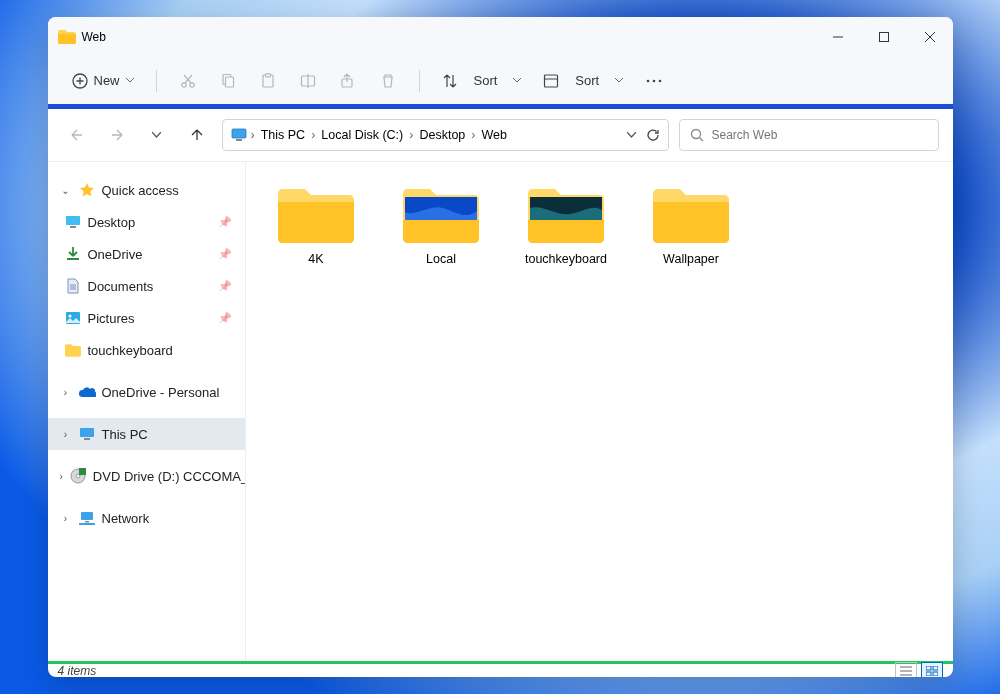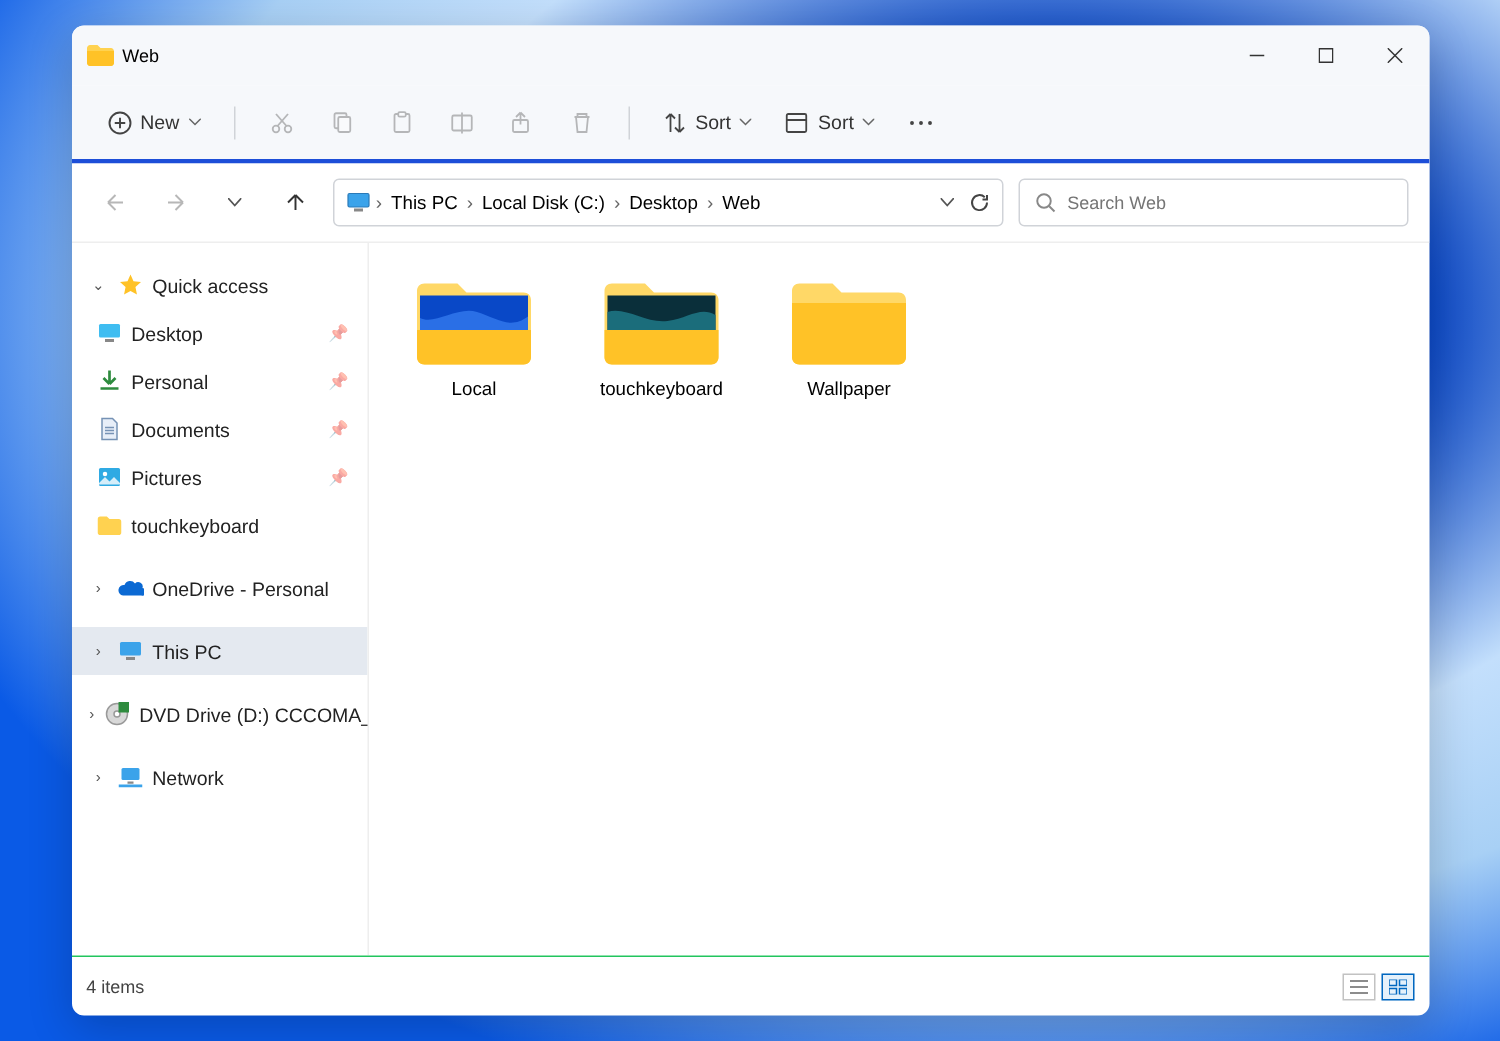--- a/index.html
+++ b/index.html
@@ -24,32 +24,32 @@
 }
 .titlebar-icon { width: 18px; height: 14px; margin-right: 6px; }
 .titlebar-text { font-size: 12px; color: #000; flex: 1; }
 .winbtn { width: 46px; height: 40px; display: flex; align-items: center; justify-content: center; color: #333; }
 .winbtn svg { width: 10px; height: 10px; }
 
 .toolbar {
   height: 52px; display: flex; align-items: center; gap: 2px;
   padding: 0 14px;
   background: #f6f8fb;
-  border-bottom: 3px solid #1d4ed8;
+  border-bottom: 5px solid #1d4ed8;
 }
 .new-btn {
   display: flex; align-items: center; gap: 6px;
   padding: 6px 10px; font-size: 13px; color: #333;
   border-radius: 4px;
 }
 .toolbar-sep { width: 1px; height: 22px; background: #d0d3d8; margin: 0 10px; }
 .tool-btn { width: 38px; height: 36px; display: flex; align-items: center; justify-content: center; border-radius: 4px; }
 .tool-btn.disabled { opacity: 0.4; }
 .sort-btn, .view-btn {
-  display: flex; align-items: center; gap: 6px;
+  display: flex; align-items: center; gap: 16px;
   padding: 6px 10px; font-size: 13px; color: #333; border-radius: 4px;
 }
 
 .addressbar-row {
   height: 52px; display: flex; align-items: center; gap: 10px;
   padding: 0 14px;
   background: #fff;
 }
 .nav-btn { width: 30px; height: 30px; display: flex; align-items: center; justify-content: center; border-radius: 4px; }
 .nav-btn.disabled { opacity: 0.35; }
@@ -89,22 +89,22 @@
   align-content: flex-start;
 }
 .folder-item {
   width: 105px; display: flex; flex-direction: column; align-items: center; gap: 6px;
   padding: 4px;
 }
 .folder-icon-large { width: 80px; height: 62px; position: relative; }
 .folder-label { font-size: 12.5px; text-align: center; color: #000; }
 
 .statusbar {
-  height: 40px; border-top: 1px solid #22c55e; display: flex; align-items: center; padding: 0 10px;
-  font-size: 12px; color: #444;
+  height: 16px; border-top: 3px solid #22c55e; display: flex; align-items: center; padding: 0 10px;
+  font-size: 12px; color: #444; font-style: italic;
 }
 .status-right { margin-left: auto; display: flex; gap: 4px; }
 .viewmode-btn { width: 22px; height: 18px; border: 1px solid #c2c2c2; display: flex; align-items: center; justify-content: center; font-size: 10px; color: #555; }
 .viewmode-btn.active { border-color: #0067c0; background: #e5f1fb; }
 
 svg { display: block; }
 </style>
 </head>
 <body>
 
@@ -289,21 +289,21 @@
           </span>
         <span>Desktop</span>
         <span class="pin-icon">📌</span>
       </div>
       <div class="nav-item indent1">
         <span class="nav-icon">
             <svg viewBox="0 0 16 16" width="16" height="16">
               <path d="M8 1v9m0 0l-4-4m4 4l4-4M2 13h12" fill="none" stroke="#2e8b3e" stroke-width="1.8"></path>
             </svg>
           </span>
-        <span>Personal</span>
+        <span>OneDrive</span>
         <span class="pin-icon">📌</span>
       </div>
       <div class="nav-item indent1">
         <span class="nav-icon">
             <svg viewBox="0 0 14 16" width="14" height="16">
               <path d="M2 1h7l3 3v11H2z" fill="#e7eef8" stroke="#7692b5" stroke-width="1"></path>
               <line x1="4" y1="7" x2="10" y2="7" stroke="#7692b5"></line>
               <line x1="4" y1="9" x2="10" y2="9" stroke="#7692b5"></line>
               <line x1="4" y1="11" x2="10" y2="11" stroke="#7692b5"></line>
             </svg>
@@ -371,20 +371,29 @@
               <rect x="2" y="1" width="12" height="8" rx="1" fill="#3ba3ea"></rect>
               <rect x="6" y="10" width="4" height="1.5" fill="#888"></rect>
               <line x1="0" y1="13" x2="16" y2="13" stroke="#3ba3ea" stroke-width="2"></line>
             </svg>
           </span>
         <span>Network</span>
       </div>
     </div>
 
     <div class="content">
+      <div class="folder-item">
+        <div class="folder-icon-large">
+          <svg viewBox="0 0 80 62" width="80" height="62">
+              <path d="M2 10c0-3 2-5 5-5h22l6 6h38c3 0 5 2 5 5v38c0 3-2 5-5 5H7c-3 0-5-2-5-5z" fill="#ffd867"></path>
+              <path d="M2 18h76v36c0 3-2 5-5 5H7c-3 0-5-2-5-5z" fill="#ffc227"></path>
+            </svg>
+        </div>
+        <div class="folder-label">4K</div>
+      </div>
       <div class="folder-item">
         <div class="folder-icon-large">
           <svg viewBox="0 0 80 62" width="80" height="62">
               <path d="M2 10c0-3 2-5 5-5h22l6 6h38c3 0 5 2 5 5v38c0 3-2 5-5 5H7c-3 0-5-2-5-5z" fill="#ffd867"></path>
               <rect x="4" y="13" width="72" height="24" fill="#0948c7"></rect>
               <path d="M4 28c10 5 25-8 38-4s22 12 34 3v10H4z" fill="#2a6fe6"></path>
               <path d="M2 36h76v18c0 3-2 5-5 5H7c-3 0-5-2-5-5z" fill="#ffc227"></path>
             </svg>
         </div>
         <div class="folder-label">Local</div>

